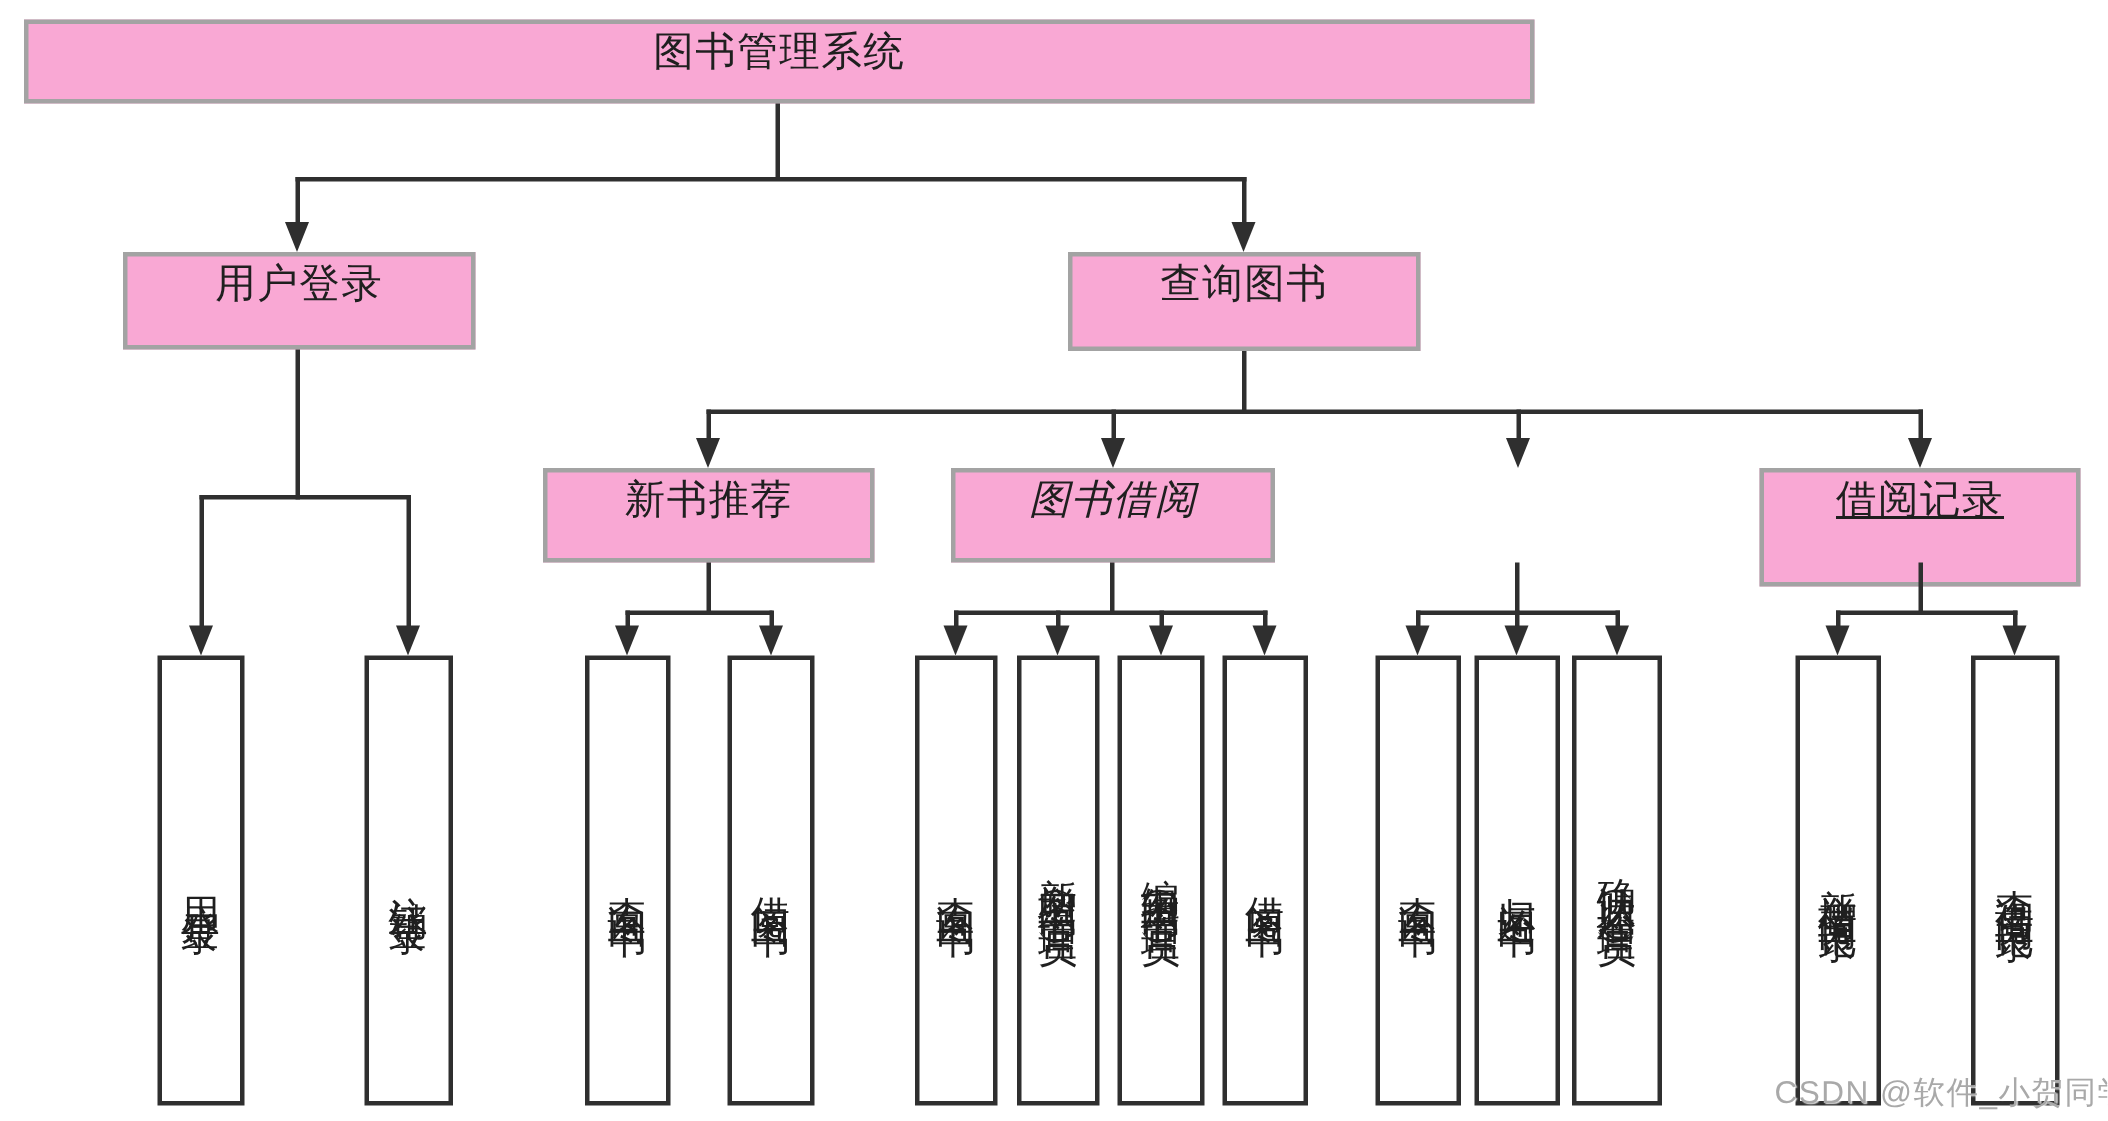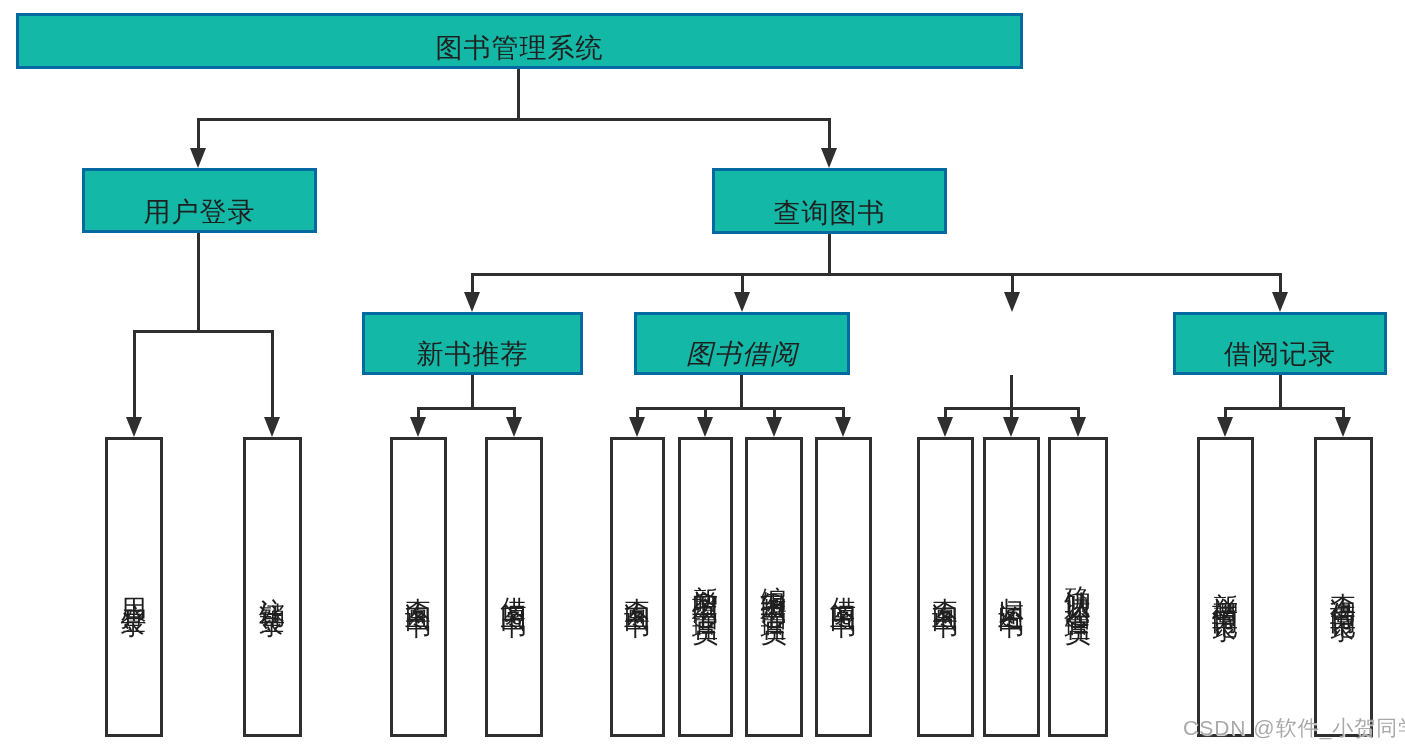--- a/index.html
+++ b/index.html
@@ -7,24 +7,24 @@
     position:relative;
     width:1405px;height:747px;
     background:#ffffff;
     font-family:"Liberation Sans","DejaVu Sans",sans-serif;
     color:#1f1f1f;
     overflow:hidden;
   }
   .box{
     position:absolute;
     box-sizing:border-box;
-    border:3px solid #0369a1;
-    background:#14b8a6;
+    border:3px solid #a3a3a3;
+    background:#f9a8d4;
     display:flex;
-    align-items:flex-end;
+    align-items:flex-start;
     justify-content:center;
     font-size:27px;
     letter-spacing:1px;
     color:#1f1f1f;
   }
   .vbox{
     position:absolute;
     box-sizing:border-box;
     border:3px solid #2f2f2f;
     background:#ffffff;
@@ -100,21 +100,21 @@
   <div class="arrow" style="left:1004px;top:292px;"></div>
   <div class="vline" style="left:1279px;top:273px;height:22px;"></div>
   <div class="arrow" style="left:1272px;top:292px;"></div>
 
   <div class="box" style="left:362px;top:312px;width:221px;height:63px;">
     <span>新书推荐</span>
   </div>
   <div class="box" style="left:634px;top:312px;width:216px;height:63px;font-style:italic;">
     <span>图书借阅</span>
   </div>
-  <div class="box" style="left:1173px;top:312px;width:214px;height:63px;">
+  <div class="box" style="left:1173px;top:312px;width:214px;height:79px;text-decoration:underline;">
     <span>借阅记录</span>
   </div>
 
   <div class="vline" style="left:471px;top:375px;height:35px;"></div>
   <div class="hline" style="left:417px;top:407px;width:98px;"></div>
   <div class="vline" style="left:417px;top:407px;height:13px;"></div>
   <div class="arrow" style="left:410px;top:417px;"></div>
   <div class="vline" style="left:513px;top:407px;height:13px;"></div>
   <div class="arrow" style="left:506px;top:417px;"></div>
 

